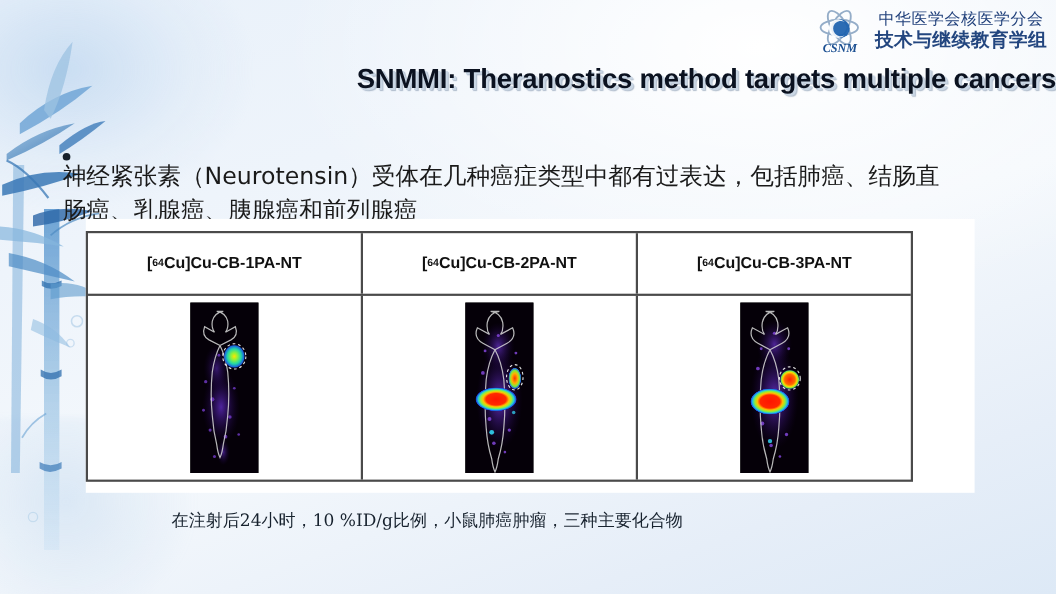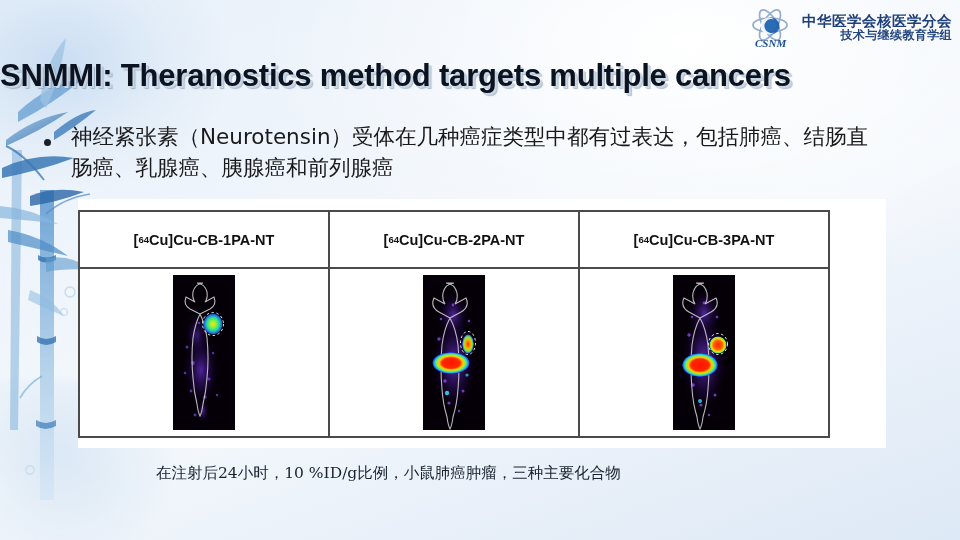--- a/index.html
+++ b/index.html
@@ -28,33 +28,33 @@
   .wash-bl{
     position:absolute;left:-20px;bottom:-30px;width:200px;height:190px;
     background:radial-gradient(ellipse at 40% 40%, rgba(160,195,230,.30) 0%, rgba(255,255,255,0) 70%);
     filter:blur(3px);
   }
 
   
   .logo{position:absolute;right:8px;top:6px;display:flex;align-items:center;gap:7px;}
   .logo-mark{width:46px;height:44px;position:relative;flex:0 0 auto;font-style:italic;}
   .logo-text{display:flex;flex-direction:column;line-height:1.12;}
-  .logo-l1{font-size:14.5px;font-weight:bold;color:#1f3f7a;letter-spacing:.5px;white-space:nowrap;text-align:center;}
-  .logo-l2{font-size:12px;font-weight:bold;color:#23467f;letter-spacing:.4px;white-space:nowrap;text-align:right;}
+  .logo-l1{font-size:14.5px;font-weight:normal;color:#1f3f7a;letter-spacing:.5px;white-space:nowrap;text-align:center;}
+  .logo-l2{font-size:17px;font-weight:bold;color:#23467f;letter-spacing:.4px;white-space:nowrap;text-align:right;}
 
   
   .title{
-    position:absolute;left:0;top:58px;width:960px;text-align:left;
-    font-size:31px;font-weight:bold;color:#0b1220;letter-spacing:-.2px;
+    position:absolute;left:0;top:58px;width:960px;text-align:right;
+    font-size:25px;font-weight:bold;color:#0b1220;letter-spacing:-.2px;
     text-shadow:2px 2px 0 #c9d6e4, 3px 3px 1px rgba(120,140,165,.55);
     white-space:nowrap;
   }
 
   
-  .bullet-row{position:absolute;left:44px;top:122px;width:850px;display:flex;}
+  .bullet-row{position:absolute;left:57px;top:122px;width:850px;display:flex;flex-direction:column;}
   .bullet-dot{
     width:7px;height:7px;border-radius:50%;background:#17202b;
     margin-top:17px;margin-right:20px;flex:0 0 auto;
   }
   .bullet-text{
     font-size:21.5px;color:#1a1a1a;line-height:1.42;
     font-family:"DejaVu Sans","Liberation Sans",sans-serif;
     max-width:800px;
   }
 

